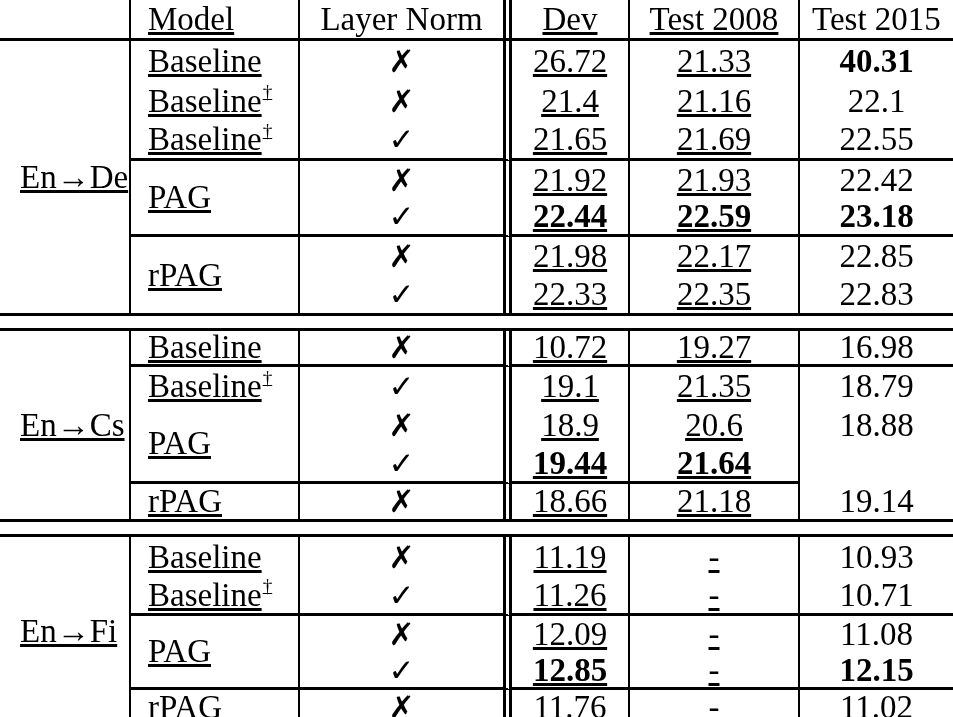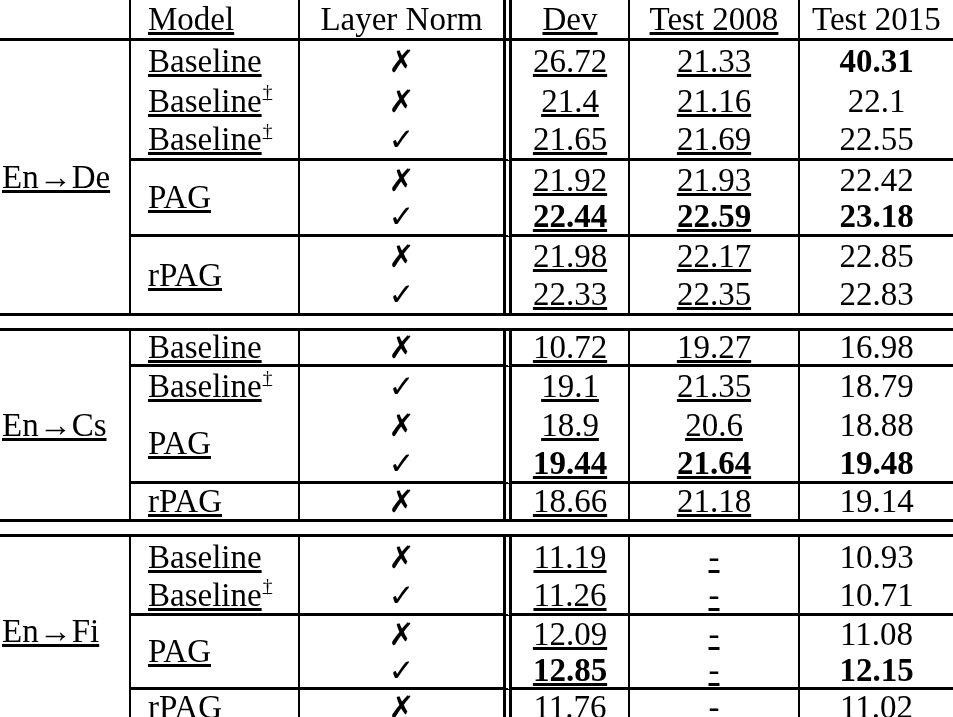--- a/index.html
+++ b/index.html
@@ -6,21 +6,21 @@
   .page{position:relative;width:953px;height:717px;background:#fff;color:#000;
     font-family:"Liberation Serif","DejaVu Serif",serif;font-size:33px;line-height:1;overflow:hidden;}
   .grid{display:grid;grid-template-columns:131px 169px 212px 118px 170px 153px;}
   .hdr{grid-template-rows:38px;border-bottom:3px solid #000;}
   .sec-de{grid-template-rows:40px 40px 40px 38px 38px 38px 38px;}
   .sec-cs{grid-template-rows:36px 39px 39px 39px 35px;}
   .sec-fi{grid-template-rows:40px 39px 37px 37px 35px;border-bottom:3px solid #000;}
   .sep{height:12px;border-top:3px solid #000;border-bottom:3px solid #000;}
   .c{display:flex;align-items:center;justify-content:center;box-sizing:border-box;white-space:nowrap;}
   .l{justify-content:flex-start;padding-left:17px;}
-  .g{justify-content:flex-start;padding-left:2px;}
+  .g{justify-content:flex-start;padding-left:20px;}
   .br{border-right:2px solid #000;text-decoration:underline;}
   .brd{border-right:9px double #000;}
   .cl{border-bottom:3px solid #000;}
   .b{font-weight:bold;}
   .mark{font-family:"DejaVu Sans","Liberation Sans",sans-serif;font-weight:bold;font-size:31px;}
   sup{font-size:0.58em;position:relative;top:-0.45em;line-height:0;margin-left:1px;}
 </style>
 </head>
 <body>
 
@@ -147,21 +147,20 @@
 
     <div class="c br cl" style="grid-area:1/5">19.27</div>
     <div class="c br" style="grid-area:2/5">21.35</div>
     <div class="c br" style="grid-area:3/5">20.6</div>
     <div class="c br cl b" style="grid-area:4/5">21.64</div>
     <div class="c br" style="grid-area:5/5">21.18</div>
 
     <div class="c cl" style="grid-area:1/6">16.98</div>
     <div class="c" style="grid-area:2/6">18.79</div>
     <div class="c" style="grid-area:3/6">18.88</div>
-    <div class="c cl b" style="grid-area:4/6">19.48</div>
     <div class="c" style="grid-area:5/6">19.14</div>
   </div>
 
   <div class="sep"></div>
 
   <div class="grid sec-fi">
     <div class="c g br" style="grid-area:1/1/6/2">En→Fi</div>
 
     <div class="c l br" style="grid-area:1/2">
         <span>Baseline</span>

